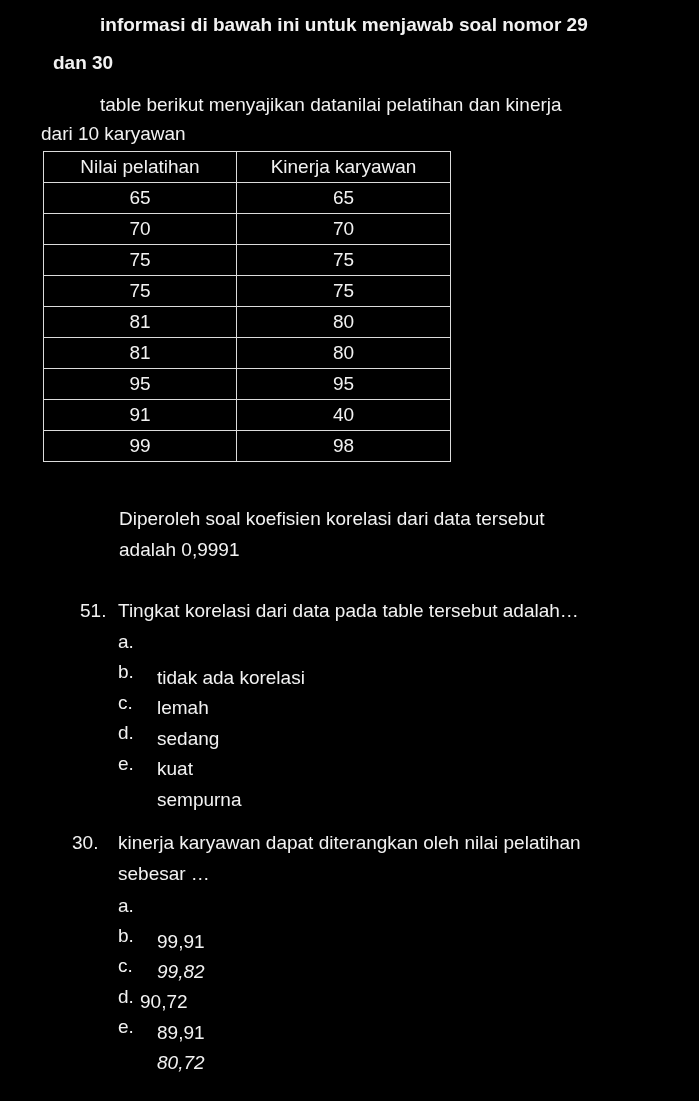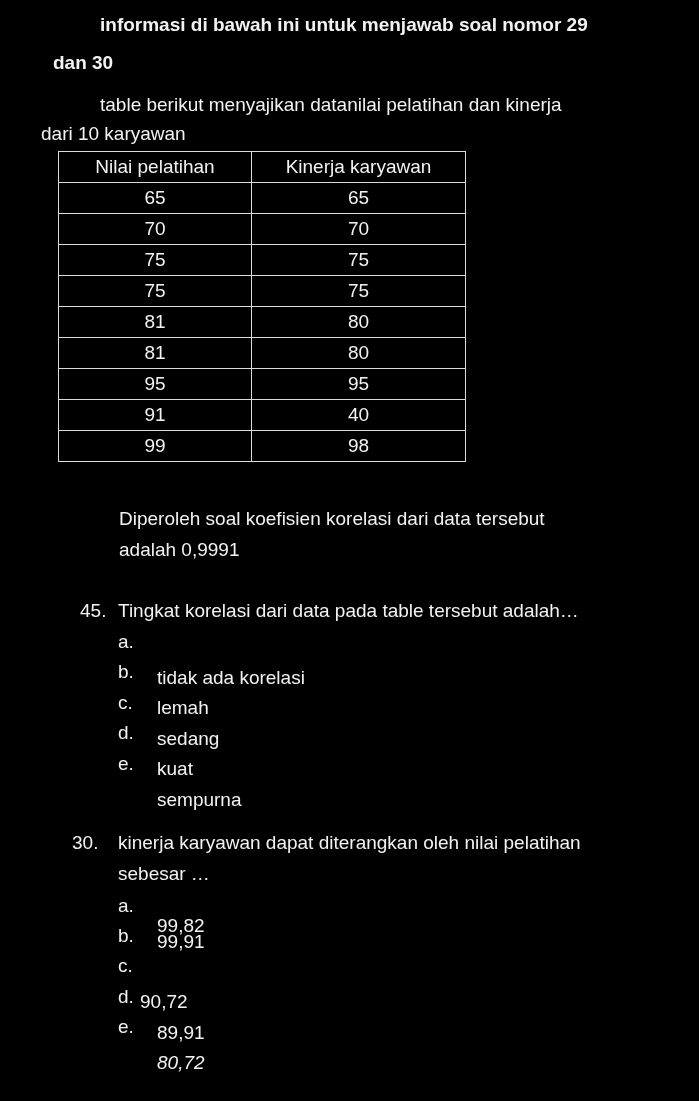--- a/index.html
+++ b/index.html
@@ -19,21 +19,21 @@
   .abs { position: absolute; white-space: nowrap; }
   .bold { font-weight: bold; }
 
   #intro-line1 { left: 100px; top: 14px; }
   #intro-line2 { left: 41px; top: 52px; margin-left: 12px; }
   #desc-line1  { left: 100px; top: 94px; }
   #desc-line2  { left: 41px; top: 123px; }
 
   table.data {
     position: absolute;
-    left: 58px;
+    left: 43px;
     top: 151px;
     width: 407px;
     border-collapse: collapse;
     table-layout: fixed;
   }
   table.data th, table.data td {
     border: 1.5px solid #dcdcdc;
     text-align: center;
     height: 30px;
     padding: 0;
@@ -109,21 +109,21 @@
       <td>99</td>
       <td>98</td>
     </tr>
   </tbody>
 </table>
 
 <div id="result-line1" class="abs">Diperoleh soal koefisien korelasi dari data tersebut</div>
 <div id="result-line2" class="abs">adalah 0,9991</div>
 
 <div>
-  <div class="abs q-num" style="left:80px; top:600px;">45.</div>
+  <div class="abs q-num" style="left:80px; top:600px;">51.</div>
   <div class="abs q-text" style="left:118px; top:600px;">Tingkat korelasi dari data pada table tersebut adalah…</div>
 
   <div>
     <div class="abs opt-letter" style="left:118px; top:631px;">a.</div>
     <div class="abs opt-text" style="left:157px; top:631px;">tidak ada korelasi</div>
   </div>
   <div>
     <div class="abs opt-letter" style="left:118px; top:661px;">b.</div>
     <div class="abs opt-text" style="left:157px; top:661px;">lemah</div>
   </div>
@@ -145,21 +145,21 @@
   <div class="abs q-num" style="left:72px; top:832px;">30.</div>
   <div class="abs q-text" style="left:118px; top:832px;">kinerja karyawan dapat diterangkan oleh nilai pelatihan</div>
   <div class="abs q-text" style="left:118px; top:863px;">sebesar …</div>
 
   <div>
     <div class="abs opt-letter" style="left:118px; top:895px;">a.</div>
     <div class="abs opt-text" style="left:157px; top:895px;">99,91</div>
   </div>
   <div>
     <div class="abs opt-letter" style="left:118px; top:925px;">b.</div>
-    <div class="abs opt-text" style="left:157px; top:879px;">99,82</div>
+    <div class="abs opt-text" style="left:157px; top:925px;font-style:italic;">99,82</div>
   </div>
   <div>
     <div class="abs opt-letter" style="left:118px; top:955px;">c.</div>
     <div class="abs opt-text" style="left:140px; top:955px;">90,72</div>
   </div>
   <div>
     <div class="abs opt-letter" style="left:118px; top:986px;">d.</div>
     <div class="abs opt-text" style="left:157px; top:986px;">89,91</div>
   </div>
   <div>

